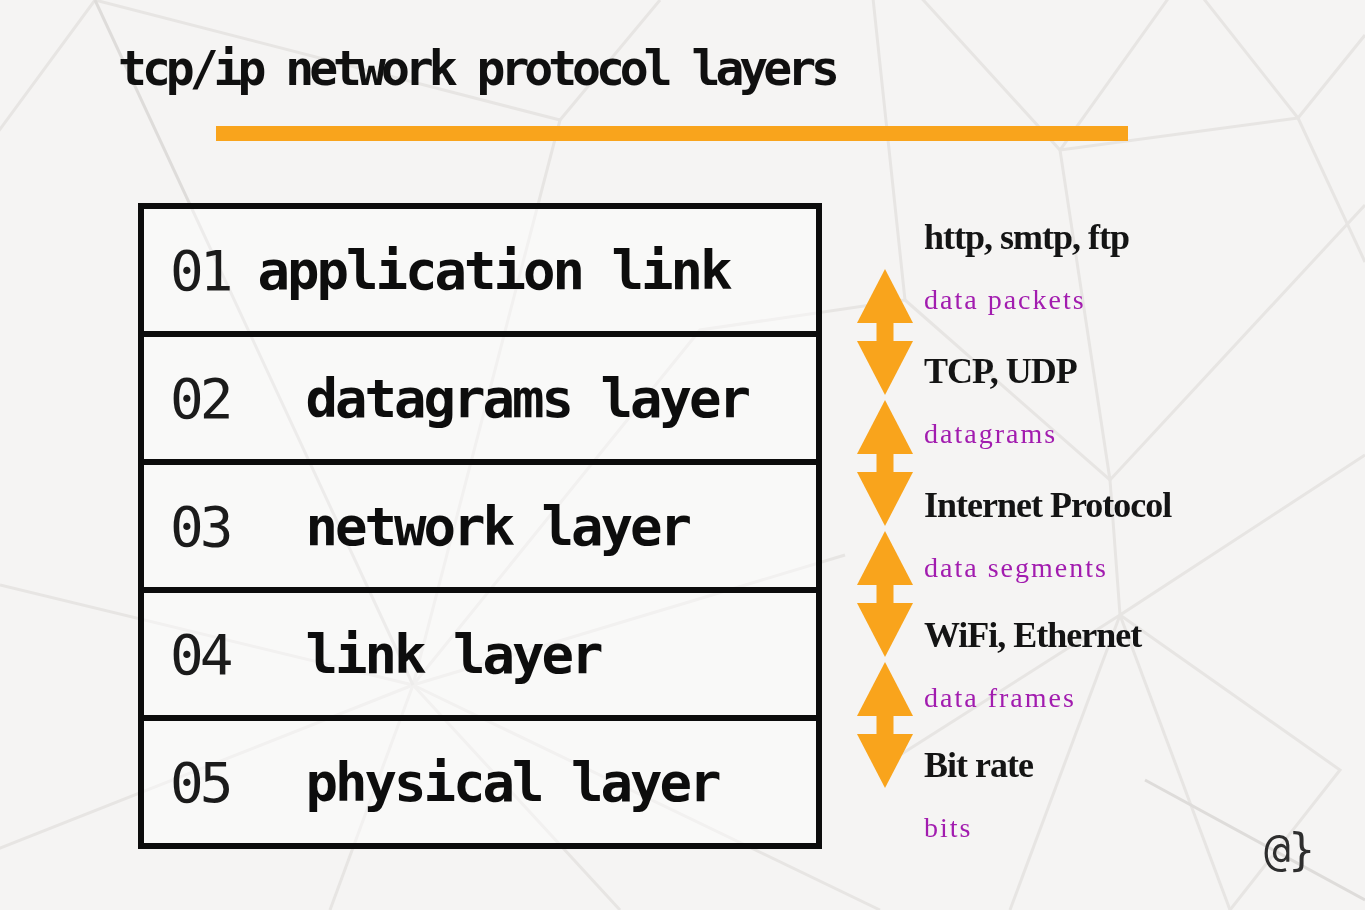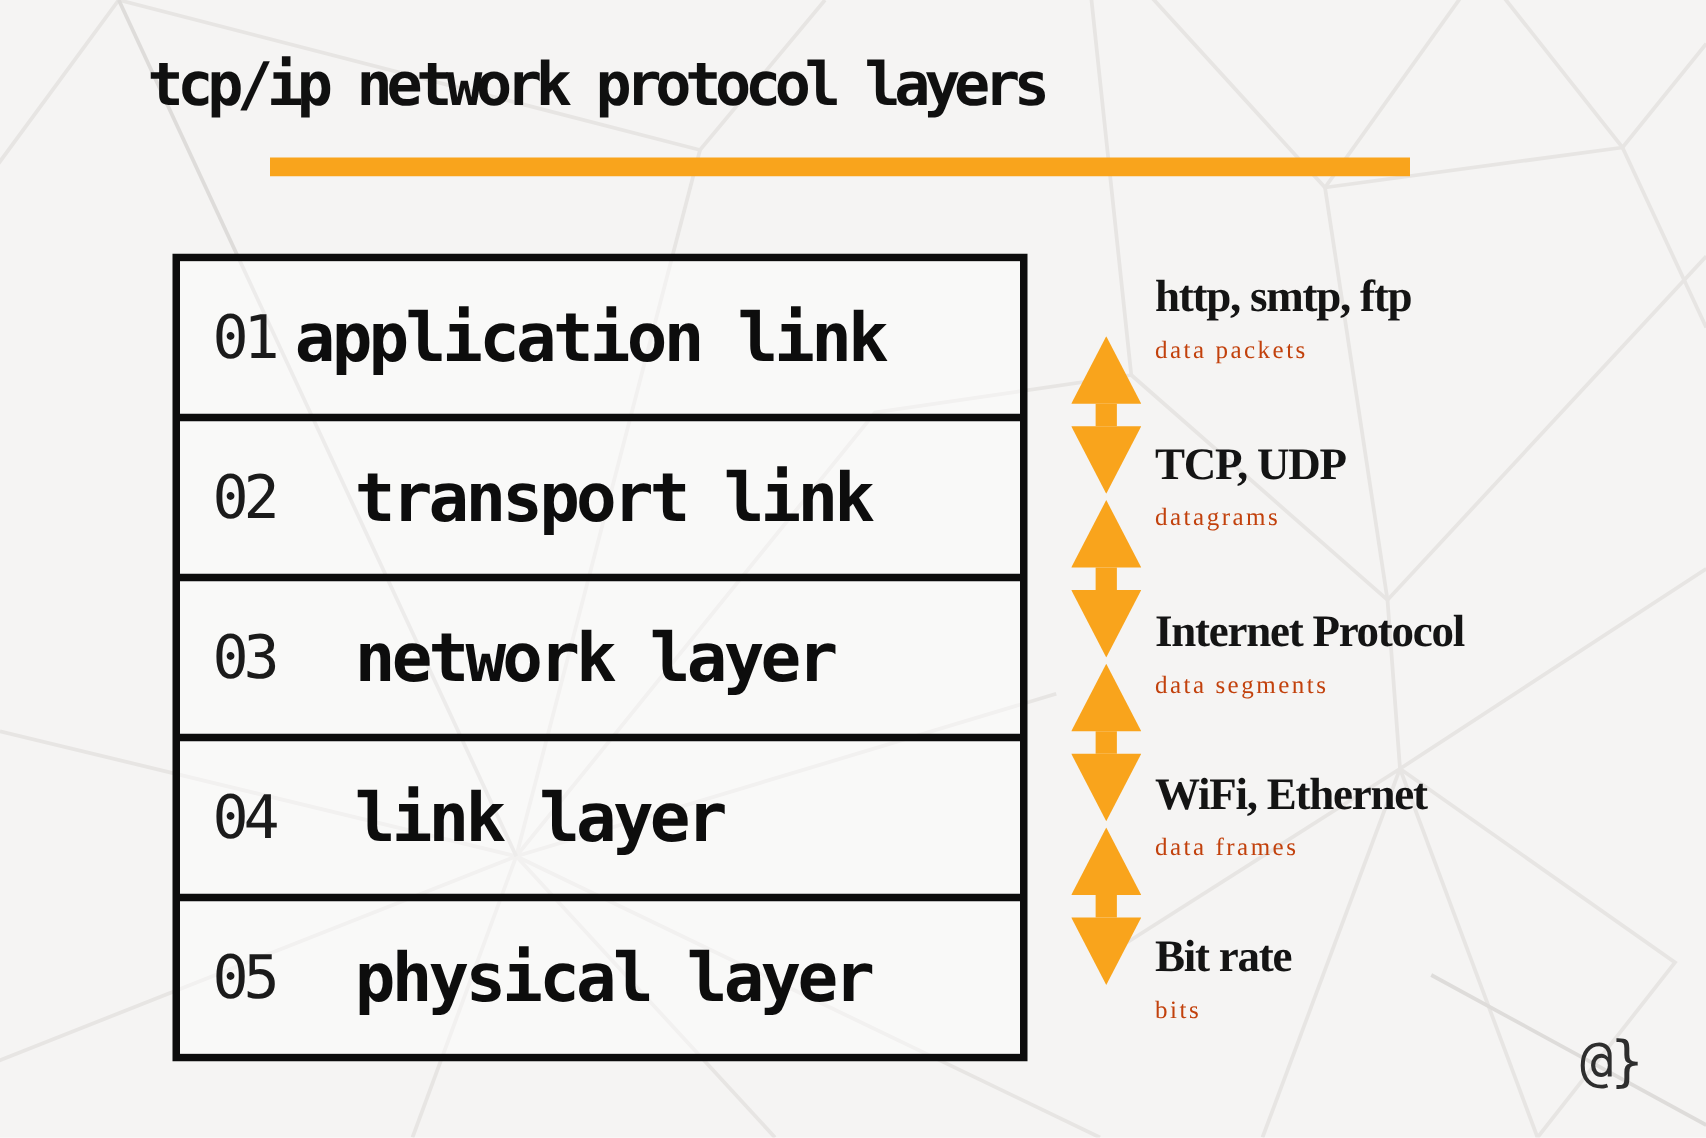--- a/index.html
+++ b/index.html
@@ -23,43 +23,43 @@
   .stack {
     position:absolute; left:138px; top:203px; width:684px; height:646px;
     border:6px solid #0c0c0c; display:flex; flex-direction:column; z-index:2;
   }
   .layer-row {
     flex:1; display:flex; align-items:center; padding-left:26px;
     background:rgba(255,255,255,0.45); white-space:nowrap;
   }
   .layer-row + .layer-row { border-top:6px solid #0c0c0c;gap:48px; }
   .layer-number {
-    font-size:48px; font-weight:400; letter-spacing:-4px; color:#1b1b1b;
-    margin-right:16px;
+    font-size:56px; font-weight:400; letter-spacing:-4px; color:#1b1b1b;
+    margin-right:28px;
   }
   .layer-name {
     font-size:54px; font-weight:bold; letter-spacing:-3px; color:var(--ink);
   }
   .arrow {
     position:absolute; left:857px; width:56px; height:126px; z-index:2;
     color:var(--accent);
   }
   .arrow.a1 { top:269px; } .arrow.a2 { top:400px; }
   .arrow.a3 { top:531px; } .arrow.a4 { top:662px; }
   .annotation { position:absolute; left:924px; z-index:2; white-space:nowrap;font-family:Liberation Serif, serif; }
   .annotation.n1 { top:216px; } .annotation.n2 { top:350px; }
   .annotation.n3 { top:484px; } .annotation.n4 { top:614px; }
   .annotation.n5 { top:744px; }
   .annotation-primary {
     font-size:36px; font-weight:bold; letter-spacing:-1px; color:#141414;
     line-height:1.2;
   }
   .annotation-secondary {
-    font-size:20px; font-weight:400; letter-spacing:2px; color:#c2410c;
-    margin-top:9px; line-height:1.2;
+    font-size:28px; font-weight:400; letter-spacing:2px; color:#a21caf;
+    margin-top:24px; line-height:1.2;
   }
   .logo {
     position:absolute; left:1264px; top:824px; z-index:2;
     font-size:44px; color:#2e2e2e; letter-spacing:-2px;
   }
 </style>
 </head>
 <body>
 
 <div class="canvas">
@@ -95,21 +95,21 @@
   <h1 class="title">tcp/ip network protocol layers</h1>
   <div class="title-underline"></div>
 
   <div class="stack">
     <div class="layer-row">
       <span class="layer-number">01</span>
       <span class="layer-name">application link</span>
     </div>
     <div class="layer-row">
       <span class="layer-number">02</span>
-      <span class="layer-name">transport link</span>
+      <span class="layer-name">datagrams layer</span>
     </div>
     <div class="layer-row">
       <span class="layer-number">03</span>
       <span class="layer-name">network layer</span>
     </div>
     <div class="layer-row">
       <span class="layer-number">04</span>
       <span class="layer-name">link layer</span>
     </div>
     <div class="layer-row">

